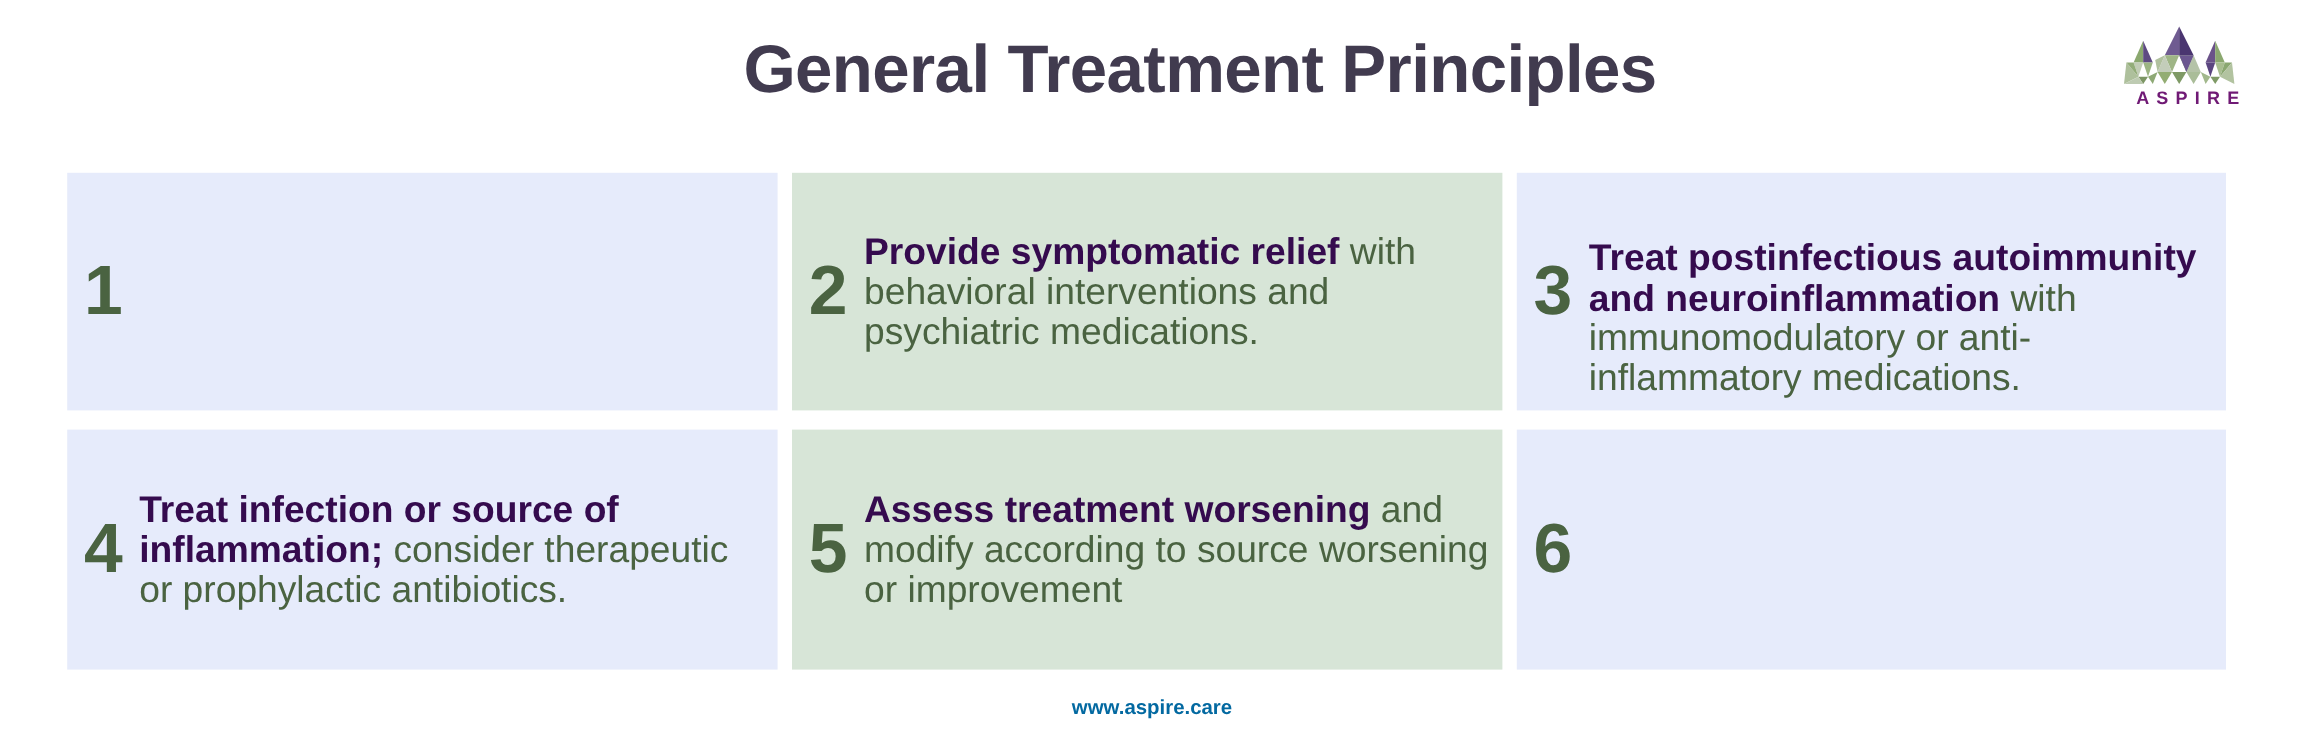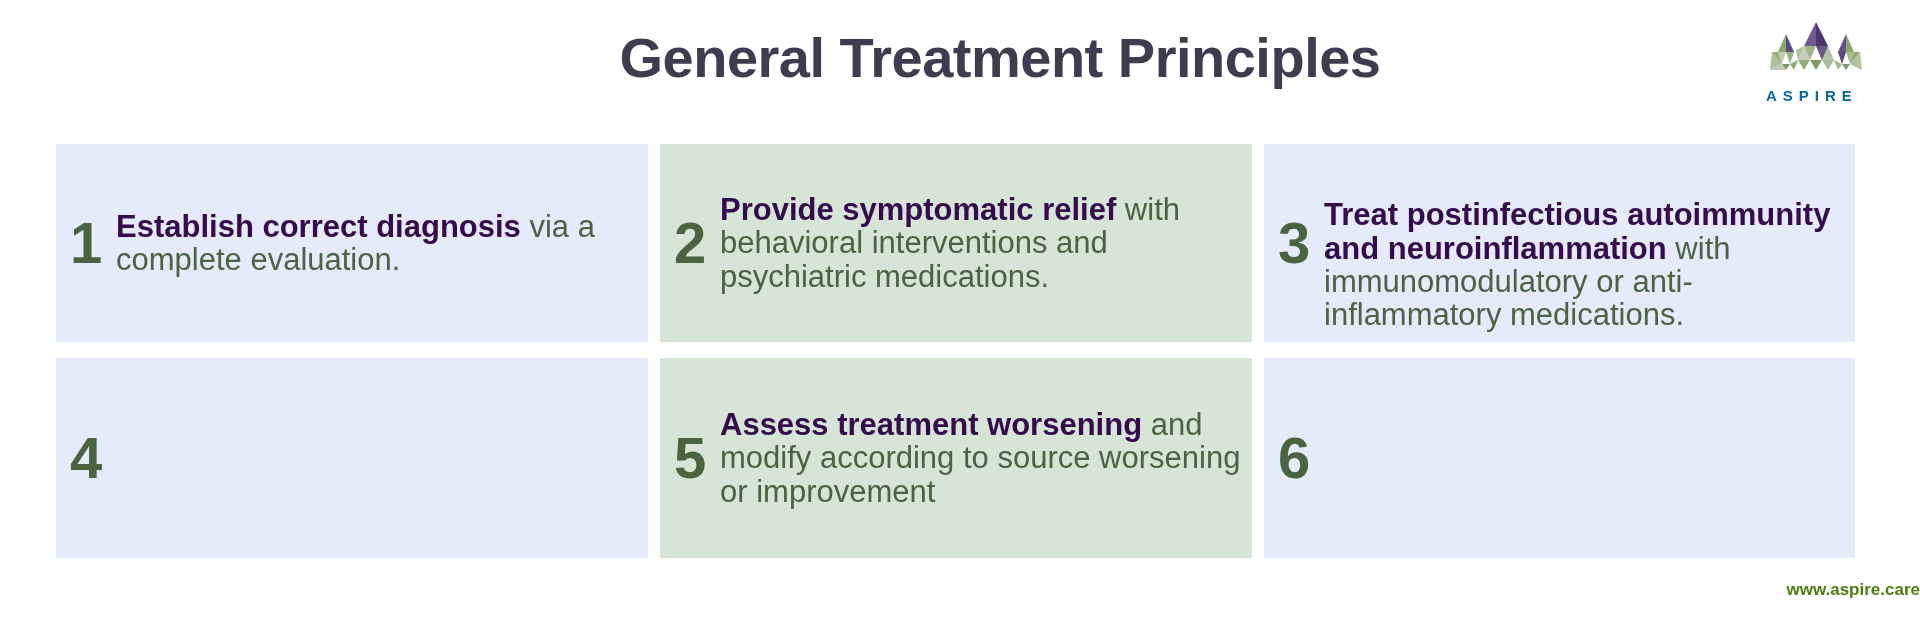--- a/index.html
+++ b/index.html
@@ -46,27 +46,27 @@
     height: 78px;
   }
   .logo-mark {
     display: block;
     width: 112px;
     height: 52px;
   }
   .logo-word {
     display: block;
     width: 112px;
-    text-align: left;
+    text-align: right;
     font-size: 15px;
     font-weight: bold;
     letter-spacing: 6px;
-    color: #0369a1;
+    color: #701a75;
     text-indent: 6px;
-    margin-top: 15px;
+    margin-top: 2px;
   }
 
   
   .grid {
     position: absolute;
     left: 56px;
     top: 144px;
     width: 1809px;
     display: grid;
     grid-template-columns: 592px 592px 591px;
@@ -113,24 +113,24 @@
 
   
   .card.overflow .card-body { position: relative; margin-top: 44px; }
 
   
   .footer {
     position: absolute;
     left: 0;
     top: 580px;
     width: 1920px;
-    text-align: right;
+    text-align: center;
     font-size: 17px;
     font-weight: bold;
-    color: #4d7c0f;
+    color: #0369a1;
   }
 </style>
 </head>
 <body>
 
 <div class="header">
   <div class="page-title">General Treatment Principles</div>
 
   <div class="logo">
     <svg class="logo-mark" viewBox="0 0 112 52">
@@ -164,41 +164,41 @@
       <polygon points="44,26 38,40 36,30" fill="#b0c09e"></polygon>
     </svg>
     <span class="logo-word">ASPIRE</span>
   </div>
 </div>
 
 <div class="grid">
 
   <div class="card lavender">
     <div class="card-number">1</div>
-    <div class="card-body">
-      <span class="card-lead">Establish correct diagnosis</span><span class="card-rest"> via a complete evaluation.</span>
-    </div>
   </div>
 
   <div class="card green">
     <div class="card-number">2</div>
     <div class="card-body">
       <span class="card-lead">Provide symptomatic relief</span><span class="card-rest"> with behavioral interventions and psychiatric medications.</span>
     </div>
   </div>
 
   <div class="card lavender overflow">
     <div class="card-number">3</div>
     <div class="card-body">
       <span class="card-lead">Treat postinfectious autoimmunity and neuroinflammation</span><span class="card-rest"> with immunomodulatory or anti-inflammatory medications.</span>
     </div>
   </div>
 
   <div class="card lavender">
     <div class="card-number">4</div>
+    <div class="card-body">
+      <span class="card-lead">Treat infection or source of inflammation;</span><span class="card-rest"> consider therapeutic or prophylactic antibiotics.</span>
+    </div>
   </div>
 
   <div class="card green">
     <div class="card-number">5</div>
     <div class="card-body">
       <span class="card-lead">Assess treatment worsening</span><span class="card-rest"> and modify according to source worsening or improvement</span>
     </div>
   </div>
 
   <div class="card lavender">

